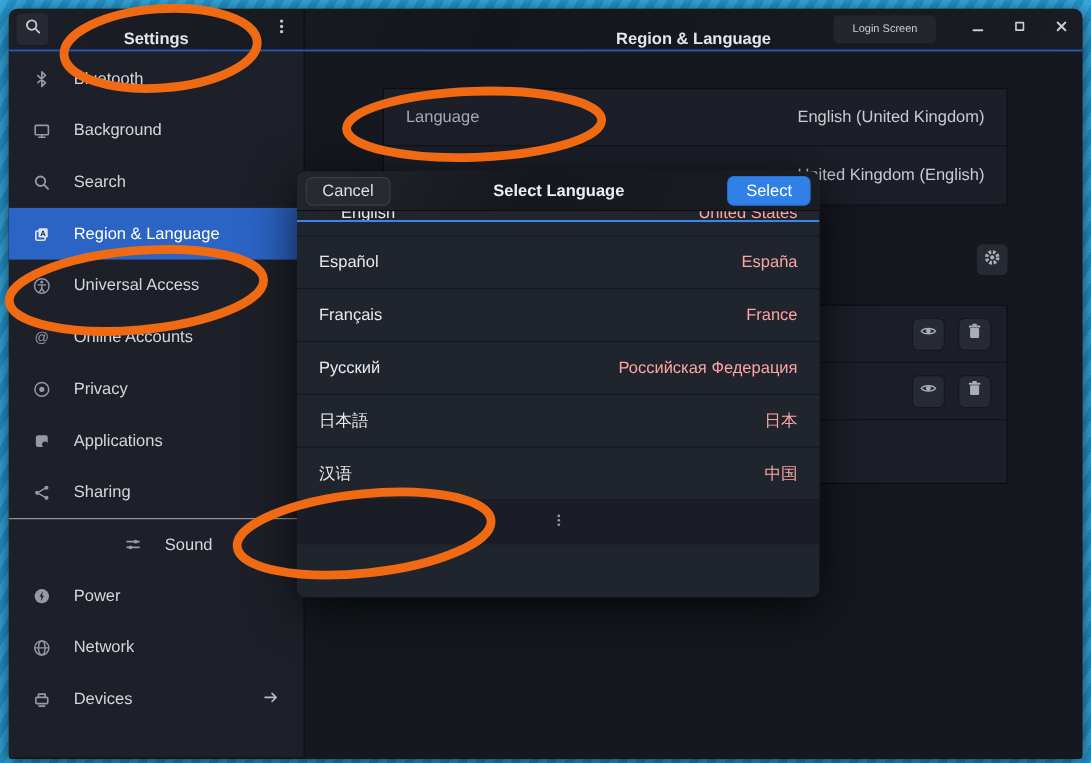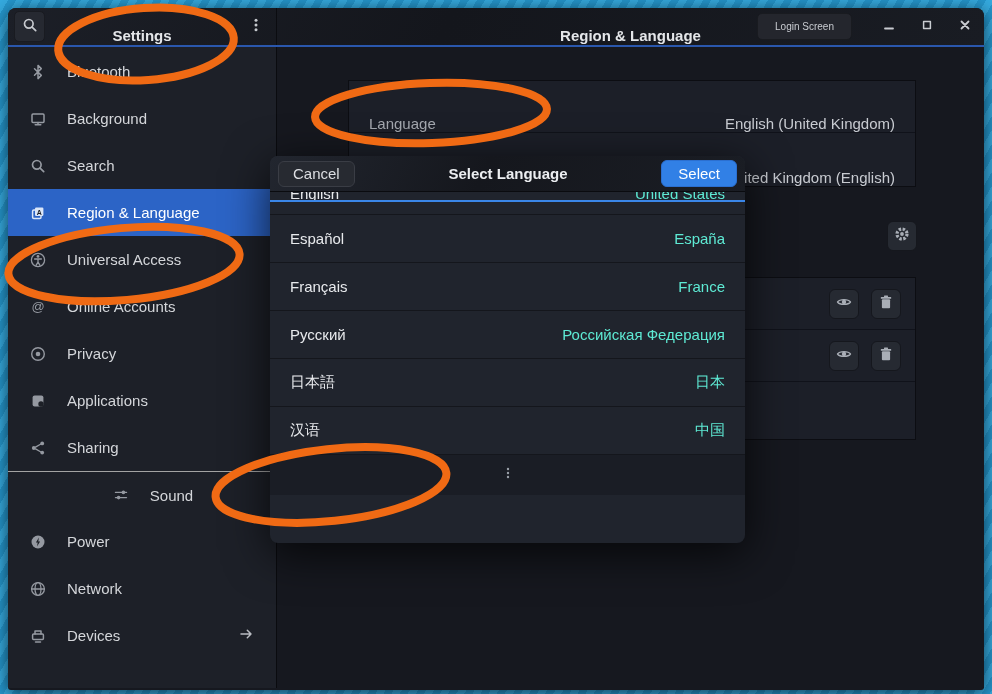--- a/index.html
+++ b/index.html
@@ -56,21 +56,21 @@
   .side-item.selected { background:#2c64c6; color:#ffffff; }
   .side-item.selected .s-icon { color:#dbe6f8; }
   .side-item.sep-above { border-top:1px solid #a3a3a3;justify-content:center; }
   .side-item .trail { margin-left:auto; margin-right:22px; color:#b9bcc2; }
   .content { flex:1; position:relative; background:#16181f; }
   .panel-box {
     position:absolute; background:#1c1f28; border:1px solid #0c0d12;
   }
   .lang-box { left:71px; top:33px; width:568px; height:107px; }
   .lb-row {
-    height:51px; display:flex; align-items:flex-end; justify-content:space-between;
+    height:51px; display:flex; align-items:center; justify-content:space-between;
     padding:0 20px; font-size:15px;
   }
   .lb-row + .lb-row { border-top:1px solid #10121a; height:54px; }
   .lb-label { color:#a5a9b0; }
   .lb-value { color:#c8cbd1; margin-left:auto; }
   .gear-btn { position:absolute; left:610px; top:174px; width:30px; height:30px;
     background:#262a32; border:1px solid #15171d; border-radius:6px;
     display:flex; align-items:center; justify-content:center; color:#a9aeb6; }
   .sources-box { left:71px; top:230px; width:568px; height:163px; display:flex; flex-direction:column; }
   .src-row {
@@ -92,30 +92,30 @@
   }
   .dlg-title { flex:1; text-align:center; font-size:15px; font-weight:bold; color:#eceef1; }
   .cancel-btn {
     height:26px; padding:0 14px; background:#272a31; border:1px solid #3a3d45;
     border-radius:6px; color:#dcdee2; font-size:15px; display:flex; align-items:center;
   }
   .select-btn {
     height:27px; padding:0 16px; background:#3180e6; border:1px solid #2b6fd0;
     border-radius:6px; color:#ffffff; font-size:15px; display:flex; align-items:center;
   }
-  .clip-strip { height:8px; overflow:hidden; background:#20242d; }
+  .clip-strip { height:8px; overflow:hidden; background:#20242d;padding-left:20px; }
   .clip-strip .dlg-row { margin-top:-18px; height:38px; border:none; }
   .focus-line { height:2px; background:#3a86e8; }
   .row-rest { height:13px; background:#20242d; border-bottom:1px solid #14161c; }
   .dlg-row {
     height:48px; display:flex; align-items:center; justify-content:space-between;
     padding:0 20px; font-size:15px; background:#20242d; border-bottom:1px solid #14161c;
   }
   .dlg-row .l-name { color:#e8eaed; }
-  .dlg-row .l-region { color:#5eead4; }
+  .dlg-row .l-region { color:#fca5a5; }
   .more-row { height:40px; background:#1a1d25; display:flex; align-items:center; justify-content:center; color:#9aa0a8; }
   
   .annot-layer { position:absolute; left:0; top:0; width:992px; height:694px; z-index:9; pointer-events:none; }
   .annot { fill:none; stroke-width:8; stroke-linecap:round; }
 </style>
 </head>
 <body>
 
 <div class="window">
 

